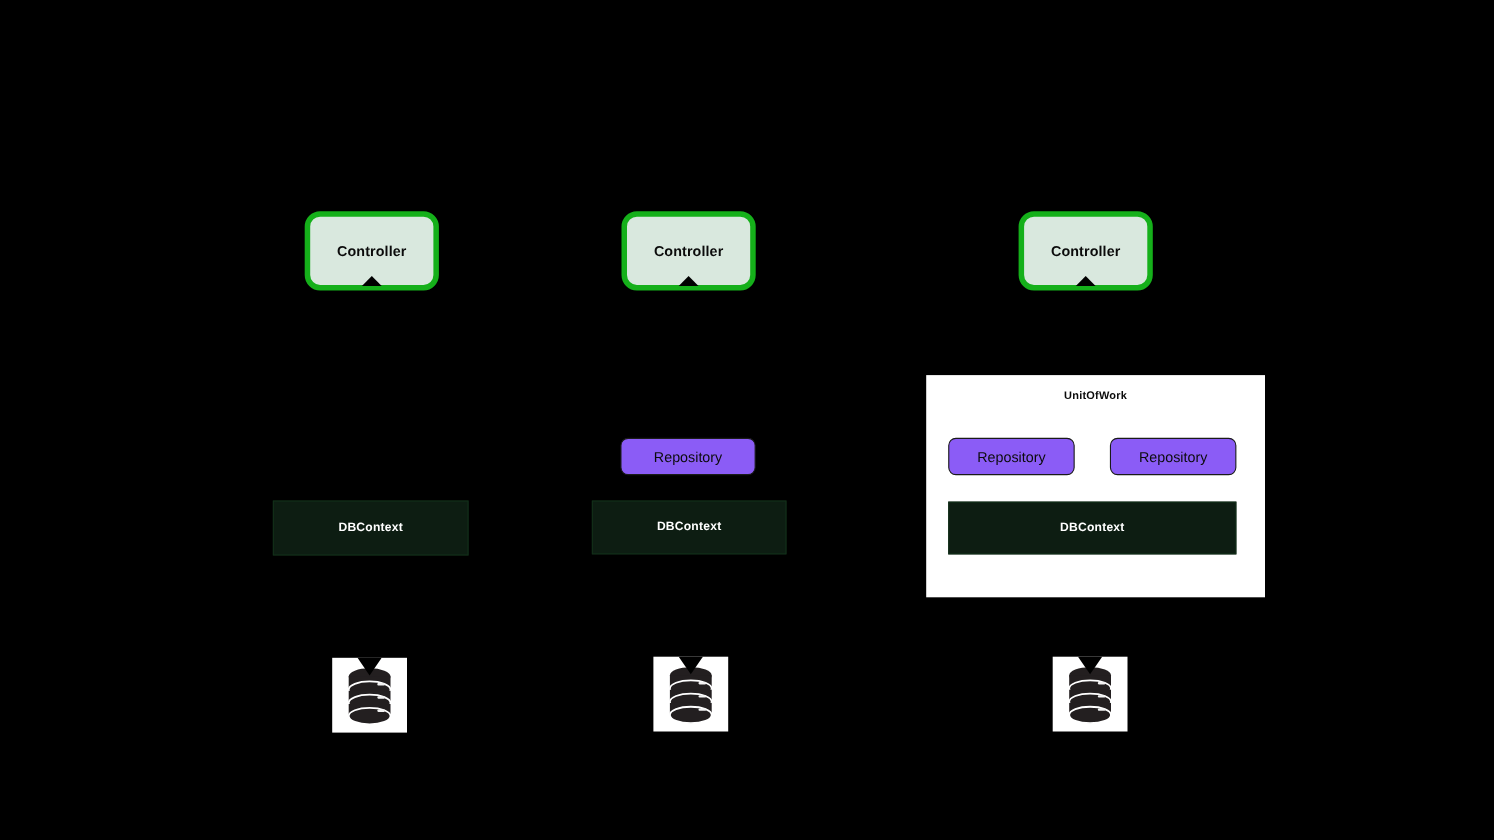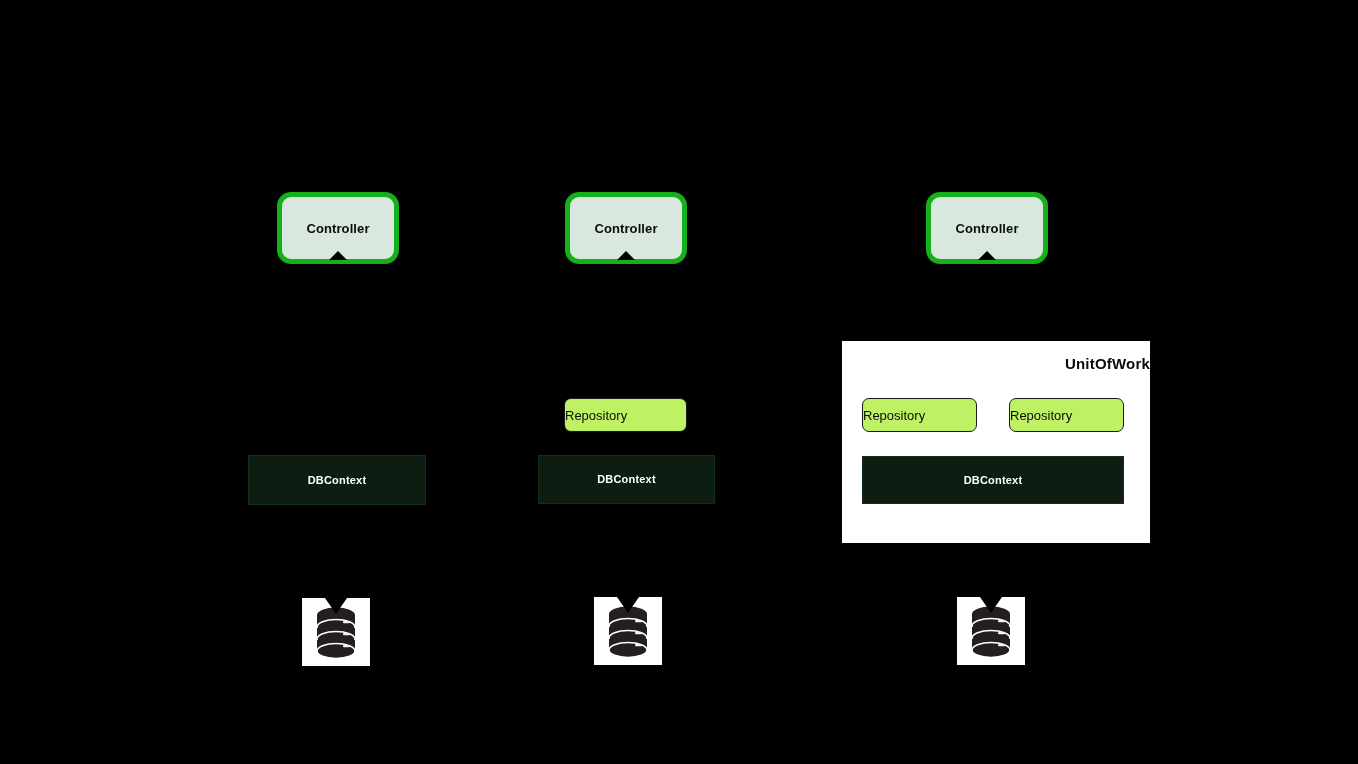--- a/index.html
+++ b/index.html
@@ -68,25 +68,26 @@
     font-weight: 700;
     color: #ffffff;
     letter-spacing: 0.2px;
     line-height: 1;
   }
 
   
   .repository {
     position: absolute;
     box-sizing: border-box;
-    background: #bef264;
+    background: #8b5cf6;
     border: 1.5px solid #1a1a1a;
     border-radius: 7px;
     display: flex;
     align-items: center;
+    justify-content: center;
     z-index: 12;
   }
   .repository-label {
     font-size: 13px;
     font-weight: 500;
     color: #0b0b0b;
     line-height: 1;
   }
 
   
@@ -94,22 +95,22 @@
     position: absolute;
     box-sizing: border-box;
     background: #ffffff;
     z-index: 8;
   }
   .unitofwork-title {
     position: absolute;
     left: 0;
     right: 0;
     top: 15px;
-    text-align: right;
-    font-size: 15px;
+    text-align: center;
+    font-size: 10px;
     font-weight: 700;
     color: #0b0b0b;
     letter-spacing: 0.2px;
     line-height: 1;
   }
 
   
   .db-icon {
     position: absolute;
     background: #ffffff;

